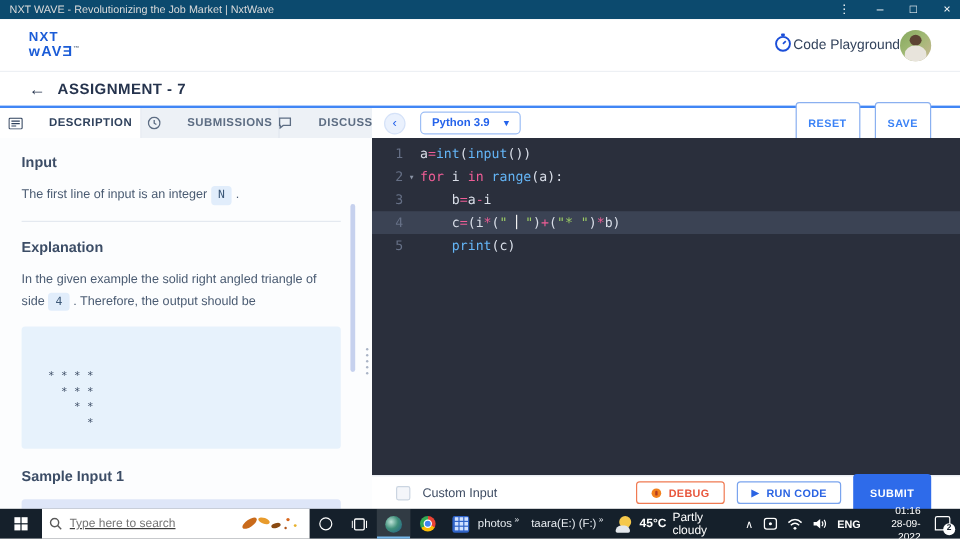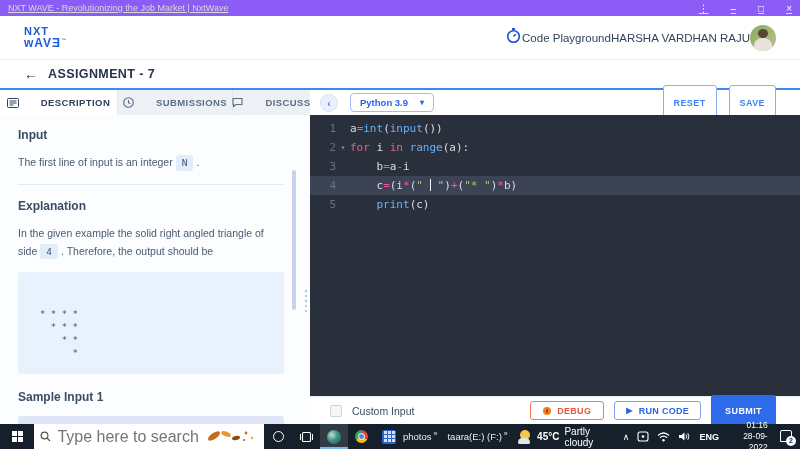--- a/index.html
+++ b/index.html
@@ -1,22 +1,22 @@
 <!DOCTYPE html>
 <html><head>
 <meta charset="utf-8">
 <style>
   * { margin:0; padding:0; box-sizing:border-box; }
   html,body { width:800px; height:449px; overflow:hidden; }
   body { font-family:"Liberation Sans", sans-serif; background:#fff; }
   #screen { position:relative; width:800px; height:449px; overflow:hidden; }
 
   
-  .titlebar { position:absolute; top:0; left:0; width:800px; height:16px; background:#8b5cf6;
-    display:flex; align-items:center; padding:0 8px; color:#dadada; font-size:9px;text-decoration:underline; }
+  .titlebar { position:absolute; top:0; left:0; width:800px; height:16px; background:#0c4a6e;
+    display:flex; align-items:center; padding:0 8px; color:#dadada; font-size:9px; }
   .titlebar .t-title { flex:1; white-space:nowrap; overflow:hidden; }
   .titlebar .t-controls { display:flex; gap:22px; color:#fff; font-size:10px; align-items:center; }
   .titlebar .t-controls span { cursor:default; }
 
   
   .appheader { position:absolute; top:16px; left:0; width:800px; height:44px; background:#fff;
     border-bottom:1px solid #edf0f4; display:flex; align-items:center; padding:0 24px; }
   .logo { line-height:1; color:#1b5cd7; font-weight:bold; }
   .logo .l1 { font-size:11px; letter-spacing:1px; }
   .logo .l2 { font-size:12px; letter-spacing:1px; }
@@ -104,21 +104,21 @@
   .btn-submit { height:32px; border:none; border-radius:3px; background:#2e6bea; color:#fff;
     font-size:9px; font-weight:bold; letter-spacing:.4px; padding:0 14px; display:flex; align-items:center; cursor:pointer; }
 
   
   .taskbar { position:absolute; bottom:0; left:0; width:800px; height:25px; background:#15202b;
     display:flex; align-items:stretch; color:#fff; }
   .tb-start { width:36px; display:flex; align-items:center; justify-content:center; cursor:pointer; }
   .win-logo { display:grid; grid-template-columns:5px 5px; grid-template-rows:5px 5px; gap:1px; }
   .win-logo i { background:#fff; }
   .tb-search { width:230px; background:#fff; display:flex; align-items:center; padding:0 6px; gap:6px; position:relative; cursor:text; }
-  .tb-search input { border:none; outline:none; flex:1; font-size:16px; color:#3c3c3c; font-family:"Liberation Sans",sans-serif; background:transparent; min-width:0; }
+  .tb-search input { border:none; outline:none; flex:1; font-size:10px; color:#3c3c3c; font-family:"Liberation Sans",sans-serif; background:transparent; min-width:0;text-decoration:underline; }
   .leaves { position:absolute; right:4px; top:3px; width:60px; height:18px; pointer-events:none; }
   .tb-icon { width:29px; display:flex; align-items:center; justify-content:center; cursor:pointer; }
   .tb-icon.active { background:rgba(255,255,255,.12); box-shadow:inset 0 -2px 0 #76b9ed; }
   .cortana-ring { width:11px; height:11px; border:1.5px solid #fff; border-radius:50%; }
   .browser-orb { width:14px; height:14px; border-radius:50%; background:radial-gradient(circle at 35% 35%, #bfe3d8 0%, #3f8f7a 45%, #1f5c8a 100%); }
   .chrome-orb { width:13px; height:13px; border-radius:50%;
     background:conic-gradient(#ea4335 0 33%, #fbbc05 33% 66%, #34a853 66% 100%); position:relative; }
   .chrome-orb::after { content:""; position:absolute; inset:3px; border-radius:50%; background:#4285f4; border:1.5px solid #fff; }
   .calc-tile { width:14px; height:14px; border-radius:2px; background:#2f63c9; display:grid;
     grid-template-columns:3px 3px 3px; grid-template-rows:3px 3px 3px; gap:1px; align-content:center; justify-content:center; }
@@ -165,21 +165,20 @@
     </div>
     <div class="right">
       <span>
         <svg width="17" height="17" viewBox="0 0 17 17">
             <circle cx="8.5" cy="9.5" r="5.8" fill="none" stroke="#1b4ed8" stroke-width="1.6"></circle>
             <rect x="7" y="1" width="3" height="2" rx="0.5" fill="#1b4ed8"></rect>
             <line x1="8.5" y1="9.5" x2="10.8" y2="7.2" stroke="#1b4ed8" stroke-width="1.4"></line>
           </svg>
       </span>
       <span class="nav-label">Code Playground</span>
-      <span class="user-name">HARSHA VARDHAN RAJU</span>
       <span class="avatar"></span>
     </div>
   </div>
 
   <div class="assignbar">
     <span class="back-arrow">←</span>
     <span class="assign-title">ASSIGNMENT - 7</span>
   </div>
 
   <div class="tabstrip">

